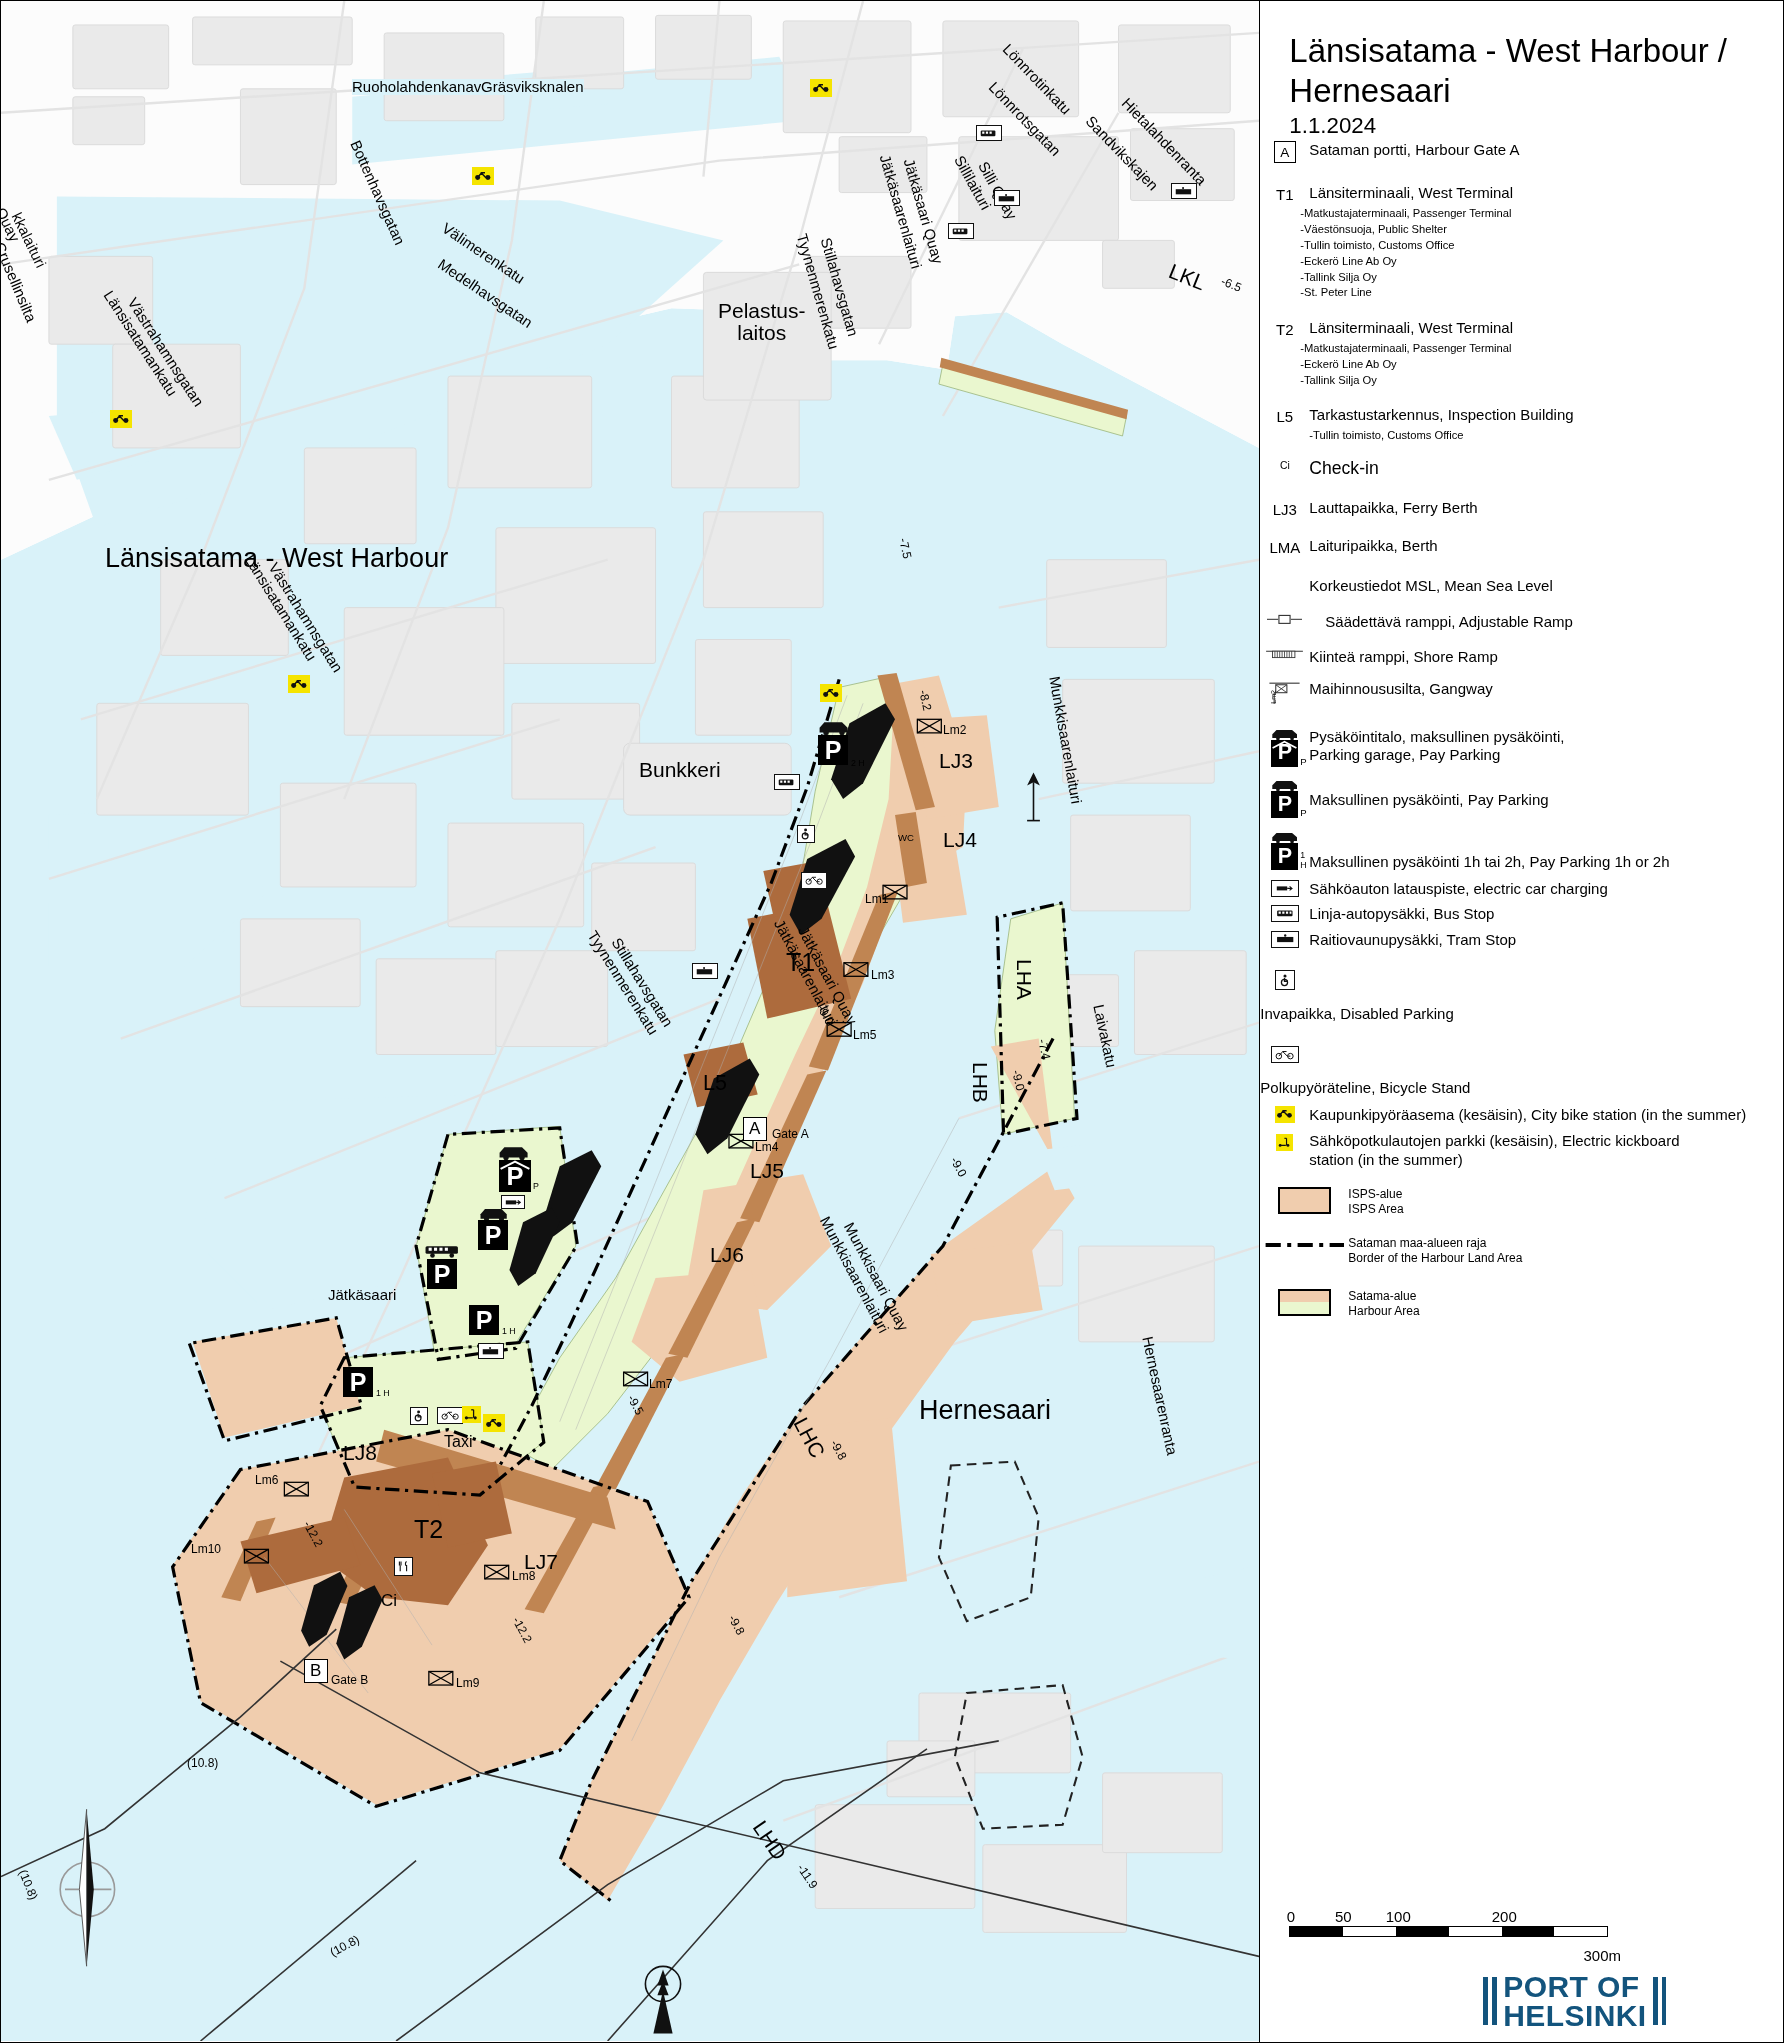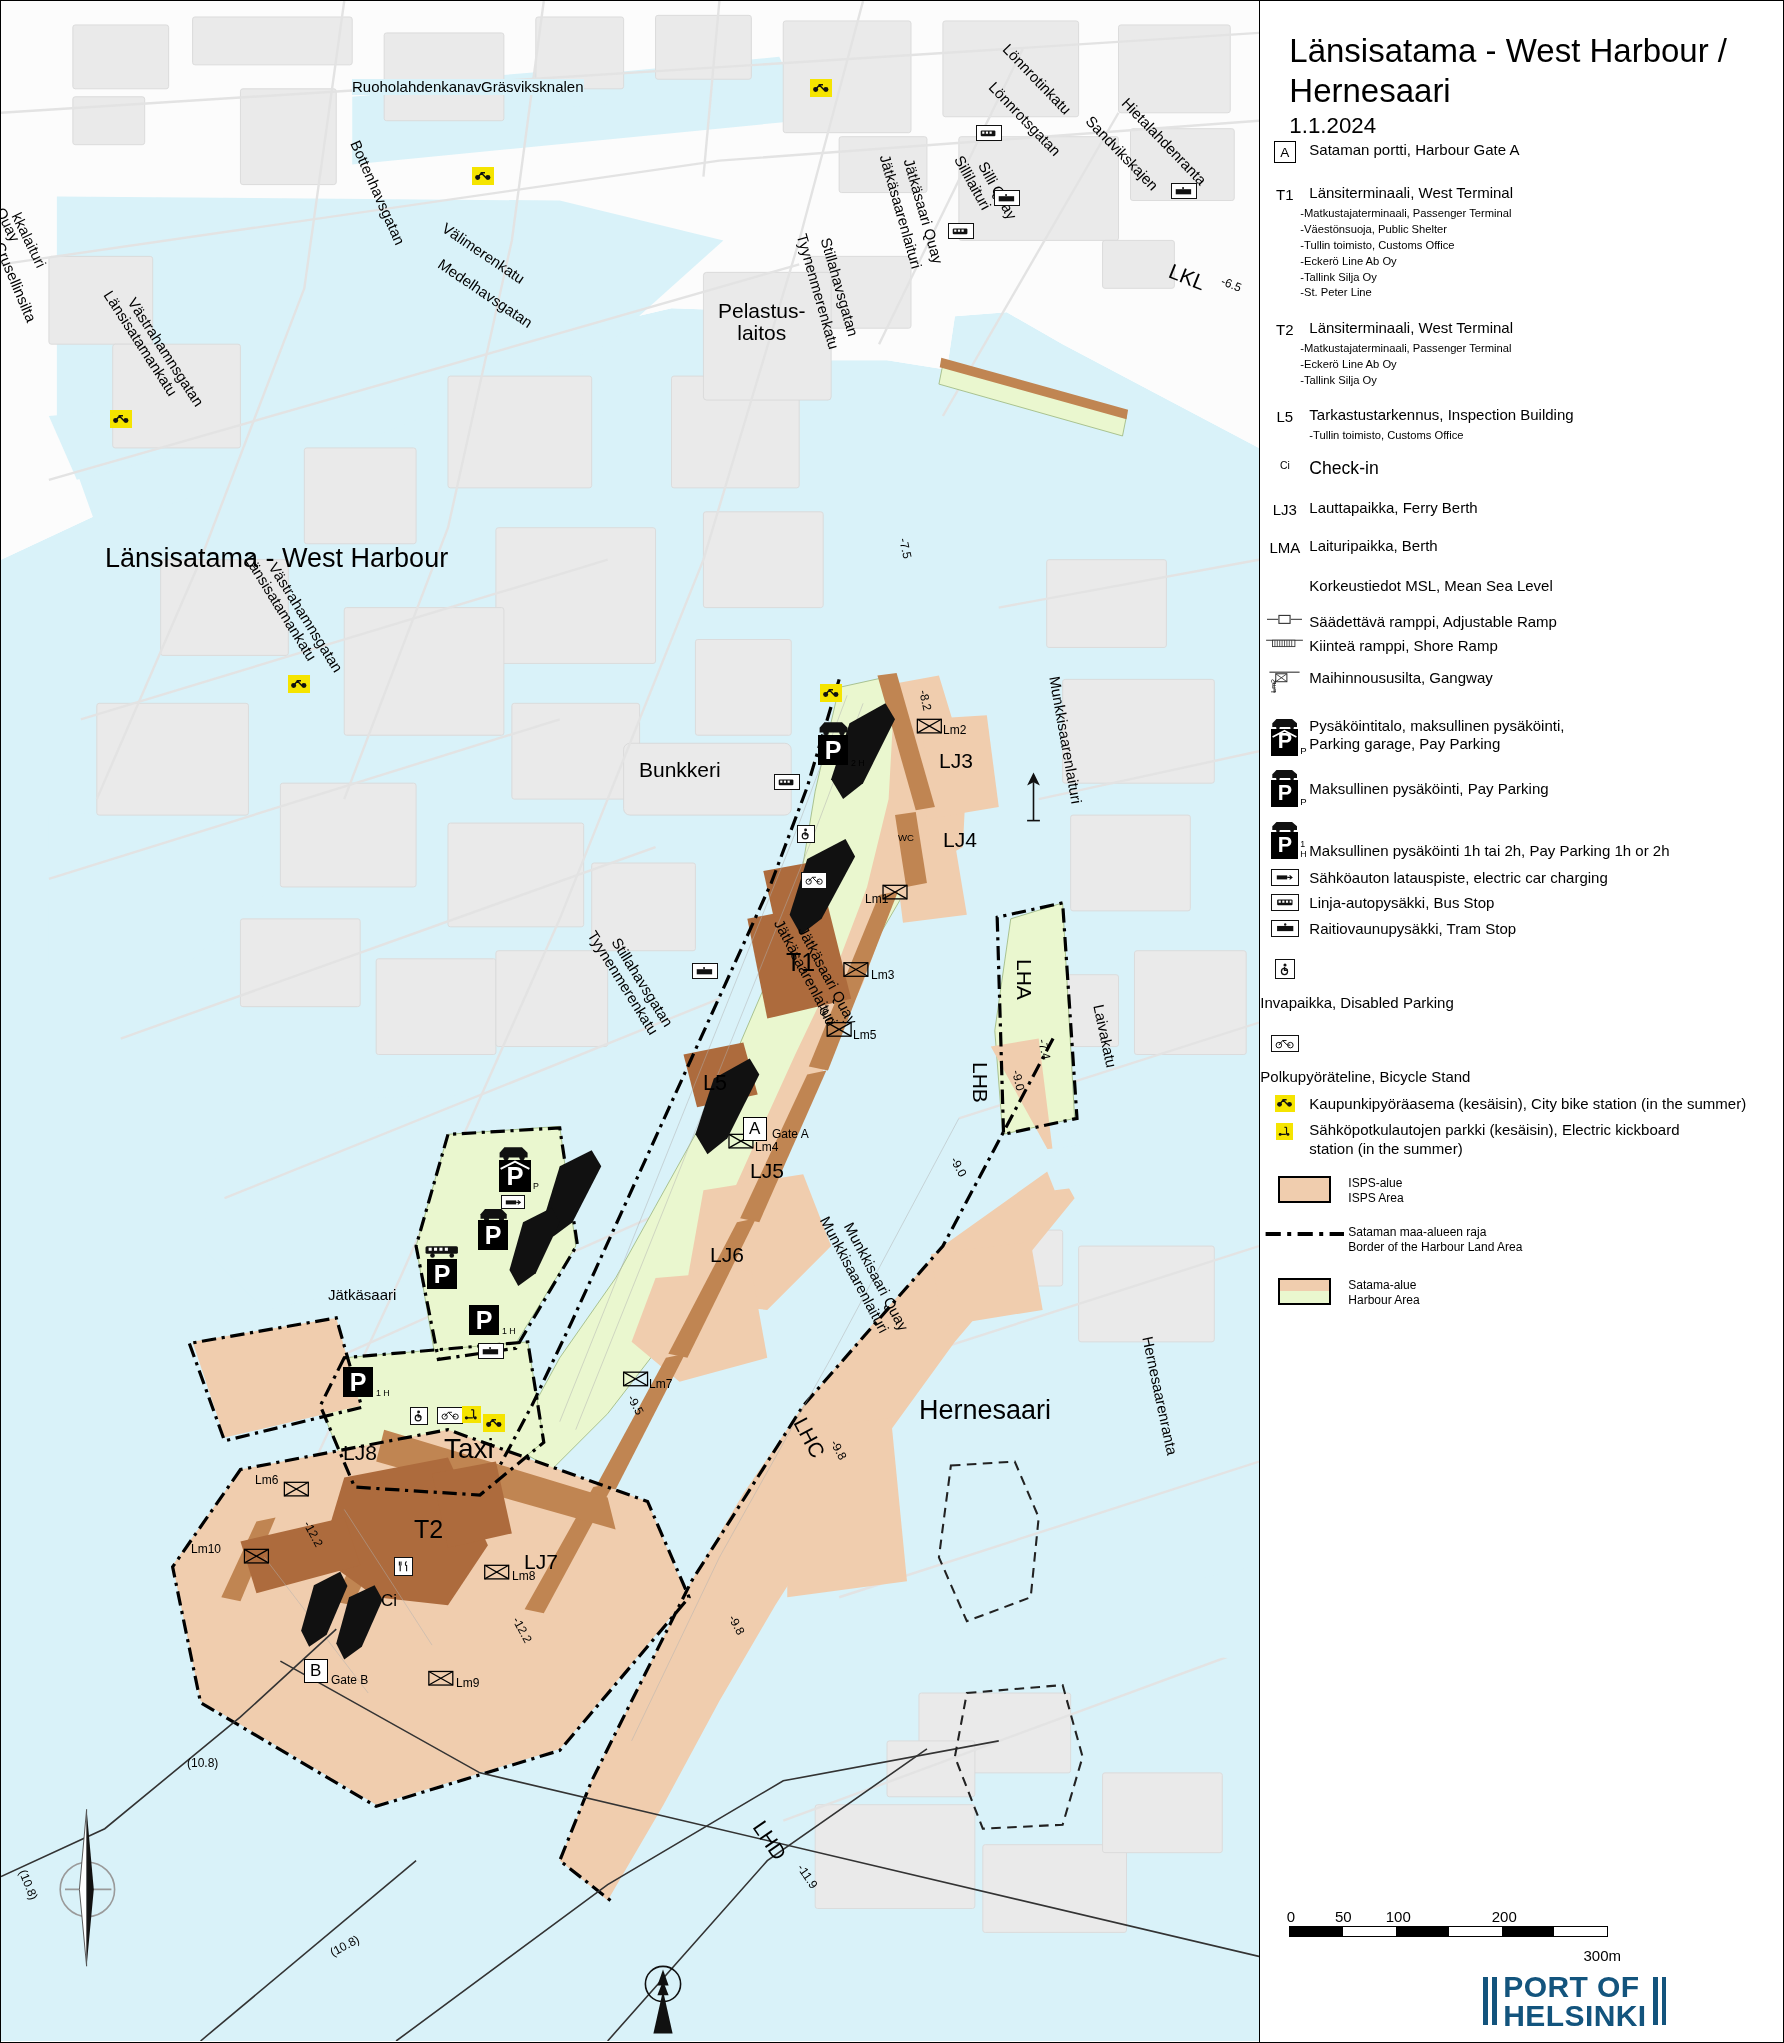--- a/index.html
+++ b/index.html
@@ -309,21 +309,21 @@
       </g>
     </svg>
 
     <div class="mlab big" style="left:104px;top:543px;">Länsisatama - West Harbour</div>
     <div class="mlab big" style="left:918px;top:1395px;">Hernesaari</div>
 
     <div class="mlab mid" style="left:717px;top:299px;white-space:pre;text-align:center;">Pelastus-
 laitos</div>
     <div class="mlab mid" style="left:638px;top:758px;">Bunkkeri</div>
     <div class="mlab sm" style="left:327px;top:1286px;">Jätkäsaari</div>
-    <div class="mlab mid" style="left:443px;top:1433px;font-size:28px;">Taxi</div>
+    <div class="mlab mid" style="left:443px;top:1433px;font-size:16px;">Taxi</div>
 
     <div class="mlab sm hl" style="left:351px;top:78px;">Ruoholahdenkanava</div>
     <div class="mlab sm hl" style="left:480px;top:78px;">Gräsviksknalen</div>
     <div class="mlab sm" style="left:4.8px;top:239px;transform-origin:left top;transform:rotate(67deg);">Crusellinsilta</div>
     <div class="mlab sm" style="left:361px;top:137px;transform-origin:left top;transform:rotate(66deg);">Bottenhavsgatan</div>
     <div class="mlab sm" style="left:447px;top:219px;transform-origin:left top;transform:rotate(34deg);">Välimerenkatu</div>
     <div class="mlab sm" style="left:443px;top:255px;transform-origin:left top;transform:rotate(34deg);">Medelhavsgatan</div>
     <div class="mlab sm" style="left:1010px;top:40px;transform-origin:left top;transform:rotate(46deg);">Lönnrotinkatu</div>
     <div class="mlab sm" style="left:996px;top:78px;transform-origin:left top;transform:rotate(46deg);">Lönnrotsgatan</div>
     <div class="mlab sm" style="left:1093px;top:112px;transform-origin:left top;transform:rotate(46deg);">Sandvikskajen</div>
@@ -677,21 +677,21 @@
       <div class="lg-row" style="margin-bottom:21px;">
         <div class="lg-key">LMA</div>
         <div class="lg-text">Laituripaikka, Berth</div>
       </div>
 
       <div class="lg-row" style="margin-bottom:17.6px;">
         <div class="lg-key"></div>
         <div class="lg-text">Korkeustiedot MSL, Mean Sea Level</div>
       </div>
 
-      <div class="lg-row" style="margin-bottom:5px;">
+      <div class="lg-row" style="margin-bottom:16px;gap:16px;">
         <div class="lg-icocell">
           <svg width="35" height="12.8" viewBox="0 0 44 16">
             <path d="M0,8 L14,8 M30,8 L44,8" stroke="#555" stroke-width="1.6"></path>
             <rect x="15" y="3" width="14" height="10" stroke="#333" stroke-width="1.4" fill="#fff"></rect>
           </svg>
         </div>
         <div class="lg-text">Säädettävä ramppi, Adjustable Ramp</div>
       </div>
 
       <div class="lg-row" style="margin-bottom:12.8px;">

